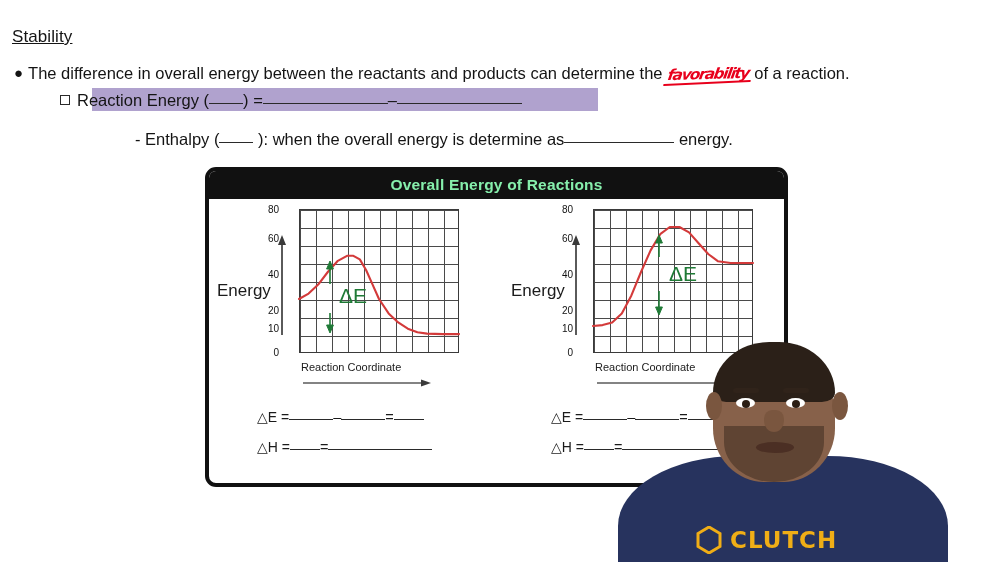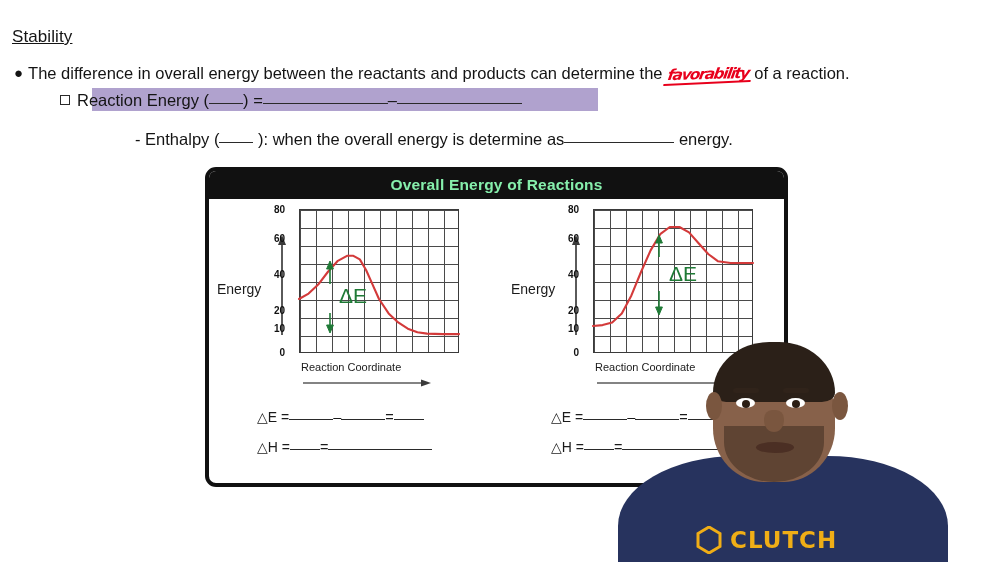--- a/index.html
+++ b/index.html
@@ -131,37 +131,37 @@
     font-weight: bold;
     letter-spacing: .2px;
   }
 
   .graph-block { position: absolute; top: 32px; }
   .graph-left  { left: 6px; }
   .graph-right { left: 300px; }
 
   .axis-label-energy {
     position: absolute;
-    font-size: 14px;
+    font-size: 17px;
     color: #1b1b1b;
     top: 78px;
     left: 2px;
   }
   .axis-arrow-v {
     position: absolute;
     left: 62px;
     top: 32px;
     width: 10px;
     height: 102px;
   }
   .ytick {
     position: absolute;
-    right: 10px;
+    right: 16px;
     font-size: 10px;
-    font-weight: bold;
+    font-weight: normal;
     color: #111;
     text-align: right;
     width: 16px;
   }
   .ytick-col {
     position: absolute;
     left: 58px;
     top: 0;
     width: 22px;
     height: 150px;

